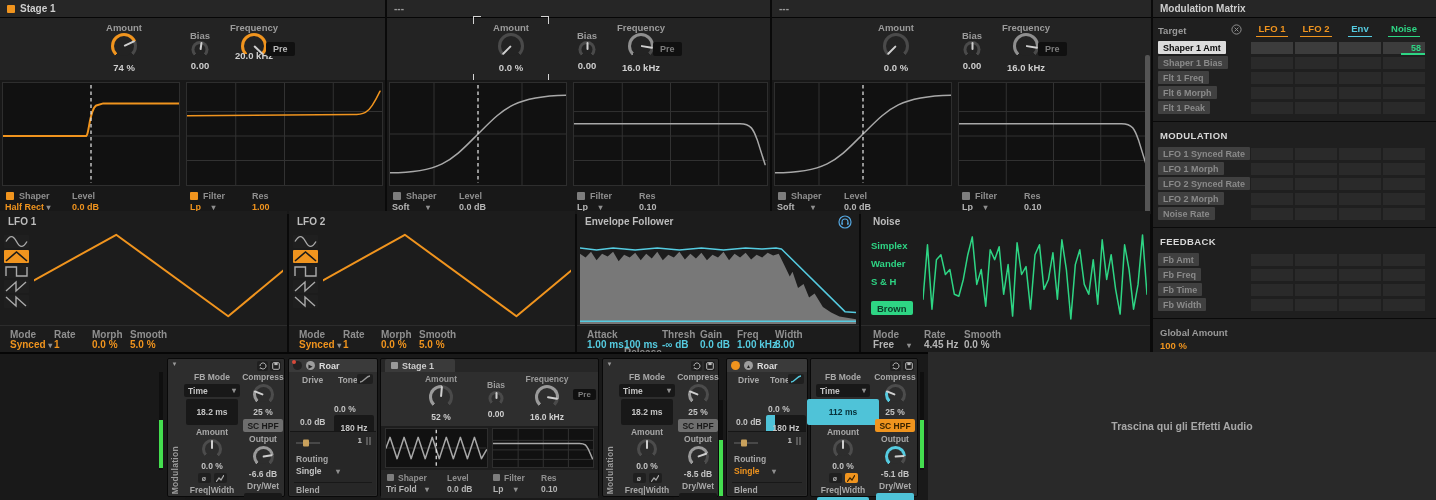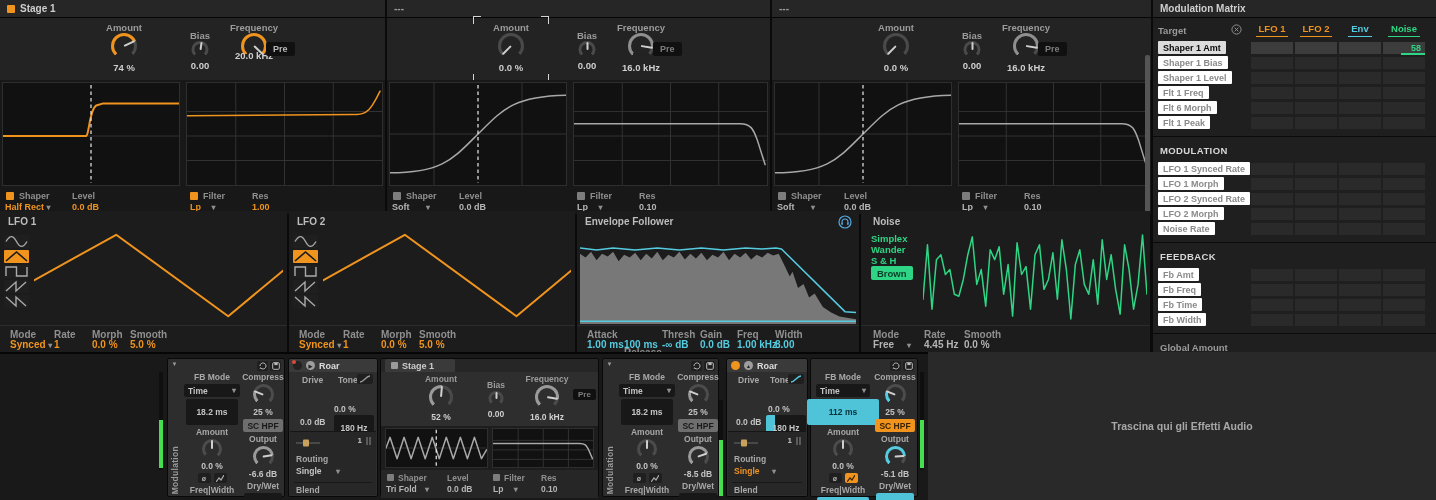--- a/index.html
+++ b/index.html
@@ -36,29 +36,29 @@
   .cv{position:absolute;font-weight:700;white-space:nowrap}
   .ov{color:#f0941e}.gv{color:#b5b5b5}
   .cb{position:absolute;width:8px;height:8px;border-radius:1px}
   .caret{color:#8f8f8f;font-size:8px}
   
   .ptitle{position:absolute;left:8px;top:5px;font-size:10px;font-weight:700;color:#bdbdbd}
   .mrow-ctrl{position:absolute;left:0;right:0;bottom:0;height:26px;border-top:1px solid #2c2c2c;background:#1c1c1c}
   .wv{width:25px;height:13px;margin:2px 0;display:block;background:#1f1f1f;border-radius:1px}
   .wv.sel{background:#f0941e}
   .wv svg{width:100%;height:100%}
-  .nopt{display:block;font-size:9.5px;font-weight:700;color:#2ed584;margin:0 0;white-space:nowrap}
+  .nopt{display:block;font-size:9.5px;font-weight:700;color:#2ed584;margin:7px 0;white-space:nowrap}
   .nopt.sel{background:#2ed584;color:#0c3b28;padding:1.5px 6px;border-radius:2px;display:inline-block}
   
   .mx-grid{display:grid;grid-template-columns:92px 44px 44px 44px 44px;align-items:center}
   .mx-colh{font-size:9.5px;font-weight:700;text-align:center}
   .mx-colh span{display:inline-block;border-bottom:1px solid currentColor;padding:0 3px 2px}
   .mx-cell{height:12px;background:#2a2a2a;margin:1px}
   .mx-cell.hl{background:#3c3c3c}
-  .mx-pill{display:inline-block;font-size:9px;font-weight:700;color:#8a8a8a;background:#ffffff;padding:1.5px 5px;border-radius:1px;white-space:nowrap;margin:1px 0}
+  .mx-pill{display:inline-block;font-size:9px;font-weight:700;color:#8a8a8a;background:#404040;padding:1.5px 5px;border-radius:1px;white-space:nowrap;margin:1px 0}
   .mx-pill.sel{background:#dcdcdc;color:#0a0a0a}
   .mx-sec{font-size:9.5px;font-weight:700;color:#d8d8d8;letter-spacing:.4px;margin:8px 0 5px 2px}
   .mx-div{border-top:1px solid #0a0a0a;margin:6px -5px}
   
   .dev{position:absolute;top:358px;height:139px;background:#2d2d2d;border:1px solid #090909;border-radius:2px;box-sizing:border-box}
   .dlabel{font-size:8.5px;font-weight:700;color:#a8a8a8;white-space:nowrap}
   .dval{font-size:8.5px;font-weight:700;color:#c4c4c4;white-space:nowrap}
   .vbox{background:#181818;border-radius:2px;color:#c4c4c4;font-size:8.5px;font-weight:700;text-align:center;padding:8px 0;box-sizing:border-box;white-space:nowrap}
   .vbox.cyanf{background:#4fc3d8;color:#07323a}
   .schpf{background:#6e6e6e;color:#191919;font-size:8.5px;font-weight:700;text-align:center;border-radius:2px;padding:1.5px 0}
@@ -438,27 +438,20 @@
         <div class="mx-cell hl" style="text-align:right"><span style="display:inline-block;color:#2ed584;font-size:9px;font-weight:700;border-bottom:2px solid #2ed584;padding:0 4px 0 10px;line-height:10px">58</span></div>
       </div>
       <div class="mx-grid">
         <div><span class="mx-pill">Shaper 1 Bias</span></div>
         <div class="mx-cell"></div>
           <div class="mx-cell"></div>
           <div class="mx-cell"></div>
           <div class="mx-cell"></div>
       </div>
       <div class="mx-grid">
-        <div><span class="mx-pill">Shaper 1 Level</span></div>
-        <div class="mx-cell"></div>
-          <div class="mx-cell"></div>
-          <div class="mx-cell"></div>
-          <div class="mx-cell"></div>
-      </div>
-      <div class="mx-grid">
         <div><span class="mx-pill">Flt 1 Freq</span></div>
         <div class="mx-cell"></div>
           <div class="mx-cell"></div>
           <div class="mx-cell"></div>
           <div class="mx-cell"></div>
       </div>
       <div class="mx-grid">
         <div><span class="mx-pill">Flt 6 Morph</span></div>
         <div class="mx-cell"></div>
           <div class="mx-cell"></div>

